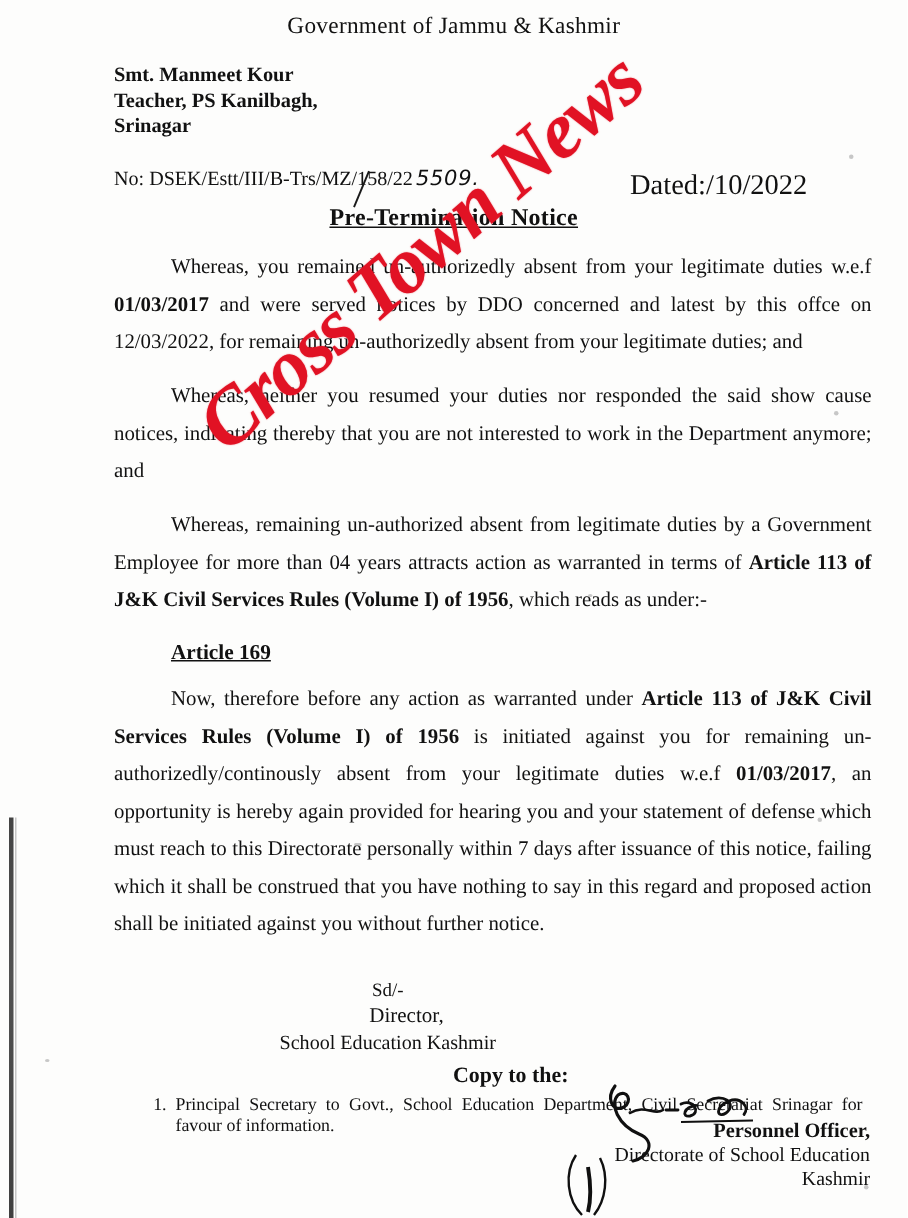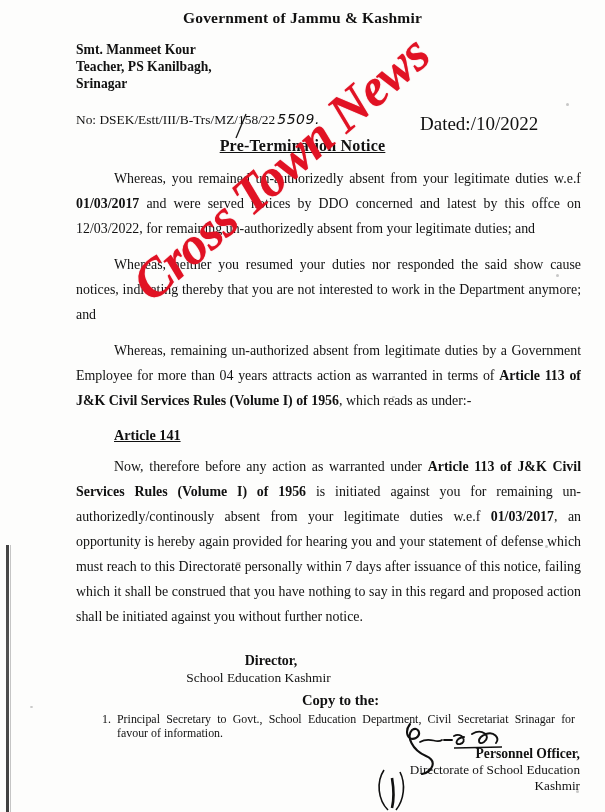--- a/index.html
+++ b/index.html
@@ -42,21 +42,21 @@
     height: 812px;
     padding: 0;
   }
 
   
   .hdr {
     text-align: center;
     padding-top: 9px;
   }
   .hdr-govt {
-    font-weight: bold;
+    font-weight: normal;
     font-size: 15.5px;
     letter-spacing: .2px;
   }
   .hdr-dir {
     font-weight: bold;
     font-size: 19.5px;
     margin-top: 2px;
     letter-spacing: .1px;
   }
 
@@ -137,21 +137,21 @@
   }
 
   
   .sig {
     text-align: center;
     margin: 23px 88px 0 0;
     font-size: 13.4px;
     line-height: 17px;
   }
   .sig .sd { font-size: 12.6px; }
-  .sig .role { font-weight: bold; font-size: 14px; margin-left: 25px; }
+  .sig .role { font-weight: normal; font-size: 14px; margin-left: 25px; }
 
   
   .copy-head {
     font-weight: bold;
     font-size: 14.6px;
     margin: 6px 0 0 76px;
     text-align: center;
   }
   ol.copy {
     margin: 3px 30px 0 96px;
@@ -262,27 +262,28 @@
     <div class="title">Pre-Termination Notice</div>
 
     <div class="body">
 
       <p class="para"><span>Whereas, you remained un-authorizedly absent from your legitimate duties w.e.f </span><b>01/03/2017</b><span> and were served notices by DDO concerned and latest by this offce on 12/03/2022, for remaining un-authorizedly absent from your legitimate duties; and</span></p>
 
       <p class="para">Whereas, neither you resumed your duties nor responded the said show cause notices, indicating thereby that you are not interested to work in the Department anymore; and</p>
 
       <p class="para"><span>Whereas, remaining un-authorized absent from legitimate duties by a Government Employee for more than 04 years attracts action as warranted in terms of </span><b>Article 113 of J&amp;K Civil Services Rules (Volume I) of 1956</b><span>, which reads as under:-</span></p>
 
-      <div class="art-head">Article 141</div>
+      <div class="art-head">Article 169</div>
 
 
       <p class="para tight"><span>Now, therefore before any action as warranted under </span><b>Article 113 of J&amp;K Civil Services Rules (Volume I) of 1956</b><span> is initiated against you for remaining un-authorizedly/continously absent from your legitimate duties w.e.f </span><b>01/03/2017</b><span>, an opportunity is hereby again provided for hearing you and your statement of defense which must reach to this Directorate personally within 7 days after issuance of this notice, failing which it shall be construed that you have nothing to say in this regard and proposed action shall be initiated against you without further notice.</span></p>
     </div>
 
     <div class="sig">
+      <div class="sd">Sd/-</div>
       <div class="role">Director,</div>
       <div>School Education Kashmir</div>
     </div>
 
     <div class="copy-head">Copy to the:</div>
     <ol class="copy">
       <li>Principal Secretary to Govt., School Education Department, Civil Secretariat Srinagar for favour of information.</li>
 
     </ol>
 

